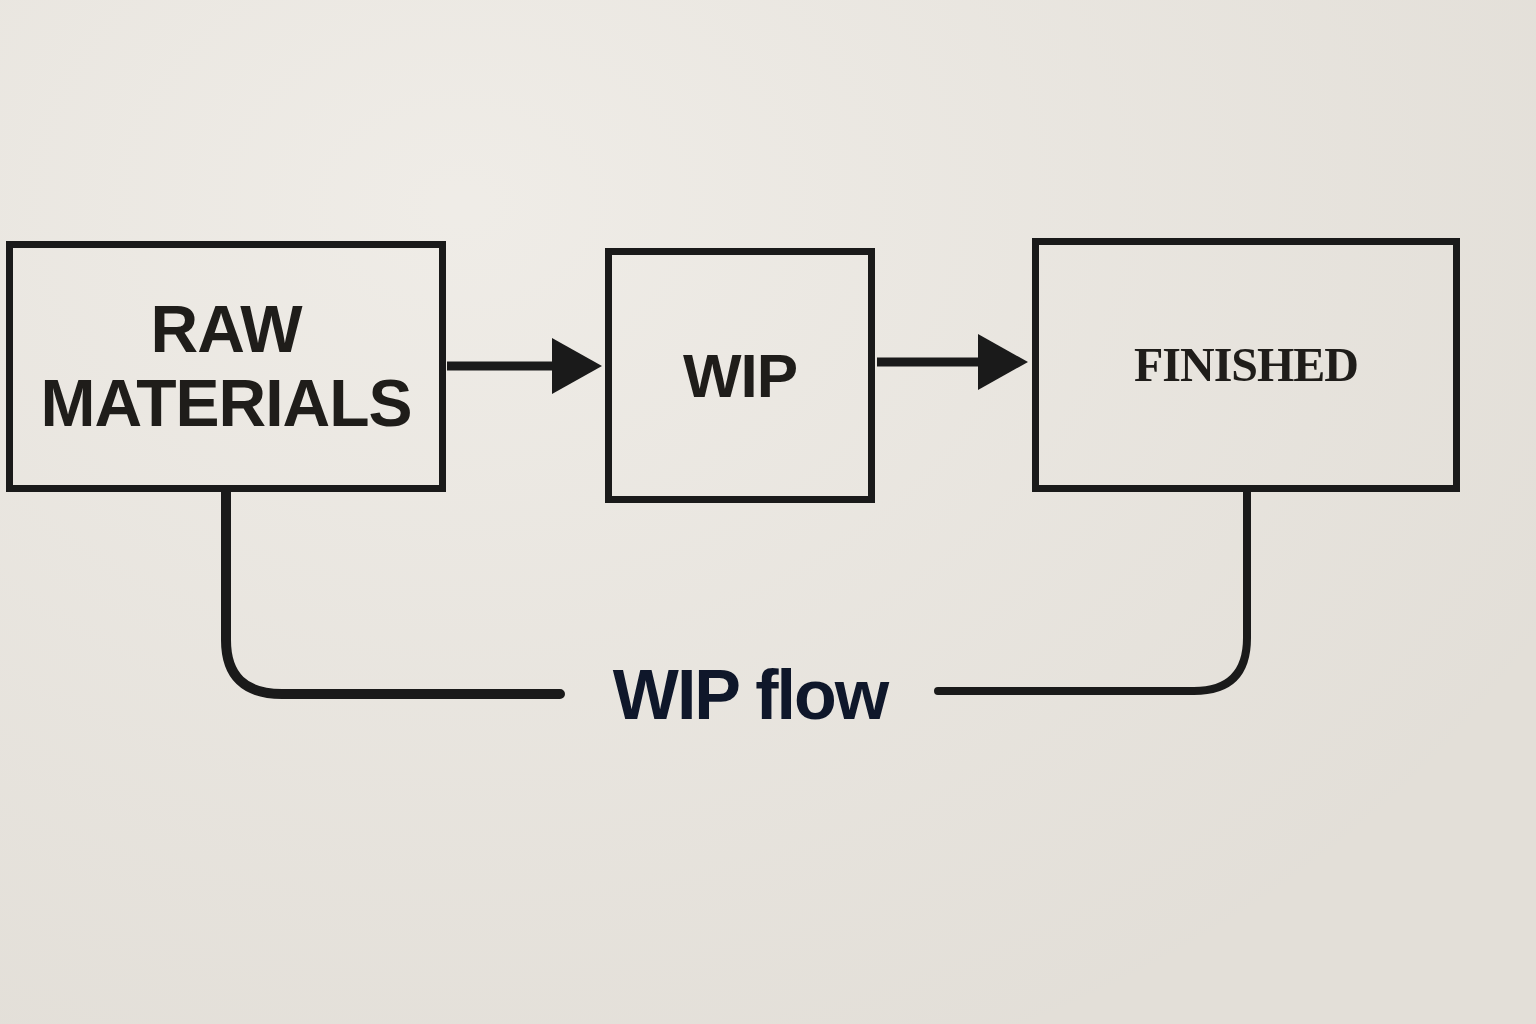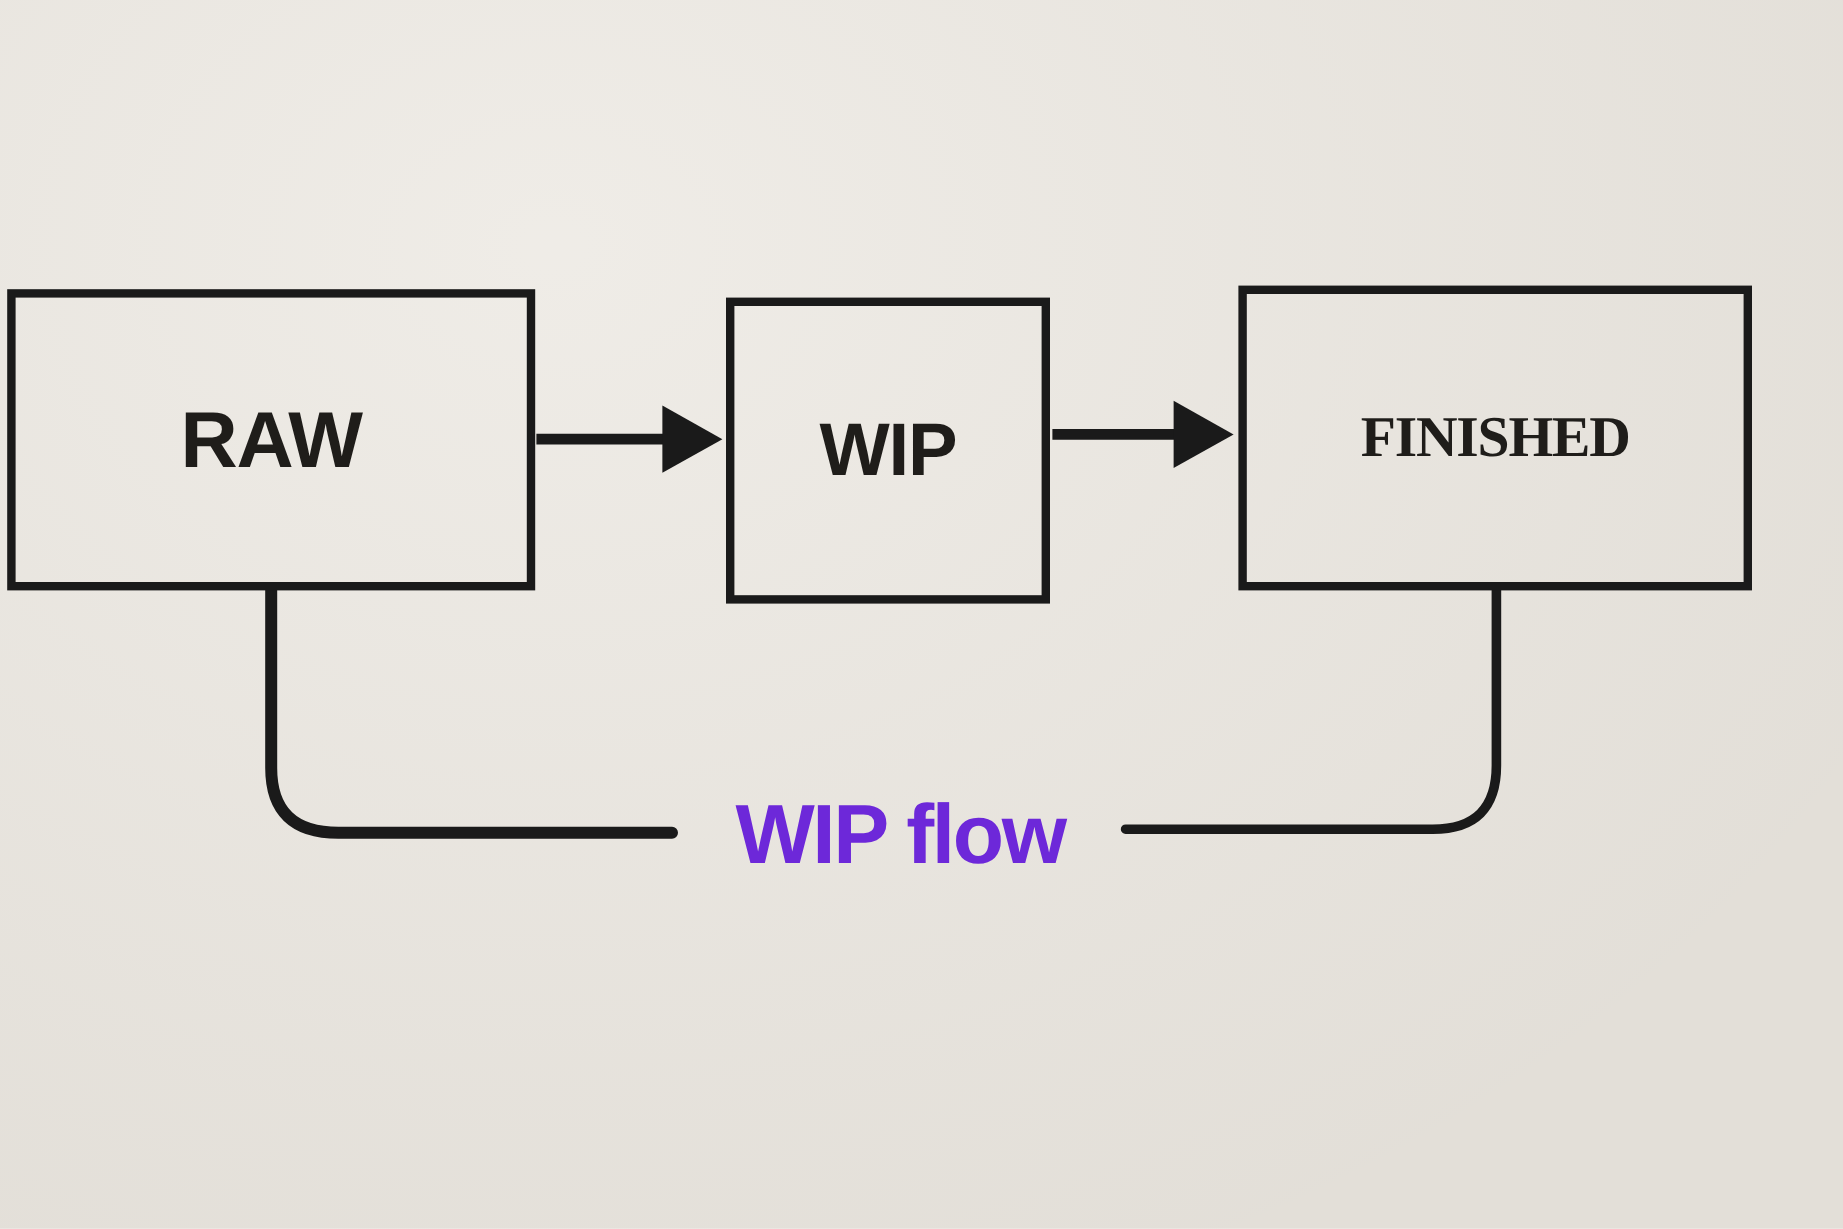--- a/index.html
+++ b/index.html
@@ -68,21 +68,21 @@
     z-index: 1;
   }
   .flow-label {
     position: absolute;
     left: 555px;
     top: 655px;
     width: 390px;
     text-align: center;
     font-size: 70px;
     font-weight: 700;
-    color: #6d28d9;
+    color: #0f172a;
     letter-spacing: -2px;
     z-index: 2;
   }
 </style>
 </head>
 <body>
 
 <div class="canvas">
 
   <svg class="connectors" width="1536" height="1024" viewBox="0 0 1536 1024">
@@ -96,21 +96,21 @@
       <line x1="877" y1="362" x2="984" y2="362" stroke="#1a1a1a" stroke-width="9"></line>
       <polygon points="978,334 1028,362 978,390" fill="#1a1a1a"></polygon>
     </g>
 
     <path d="M 226 490 L 226 640 Q 226 694 282 694 L 560 694" fill="none" stroke="#1a1a1a" stroke-width="10" stroke-linecap="round"></path>
 
     <path d="M 938 691 L 1194 691 Q 1247 691 1247 638 L 1247 490" fill="none" stroke="#1a1a1a" stroke-width="8" stroke-linecap="round"></path>
   </svg>
 
   <div class="node node-raw">
-    <div class="label"><span>RAW</span><br></div>
+    <div class="label"><span>RAW</span><br><span>MATERIALS</span></div>
   </div>
 
   <div class="node node-wip">
     <div class="label"><span>WIP</span></div>
   </div>
 
   <div class="node node-finished">
     <div class="label"><span>FINISHED</span><br></div>
   </div>
 

